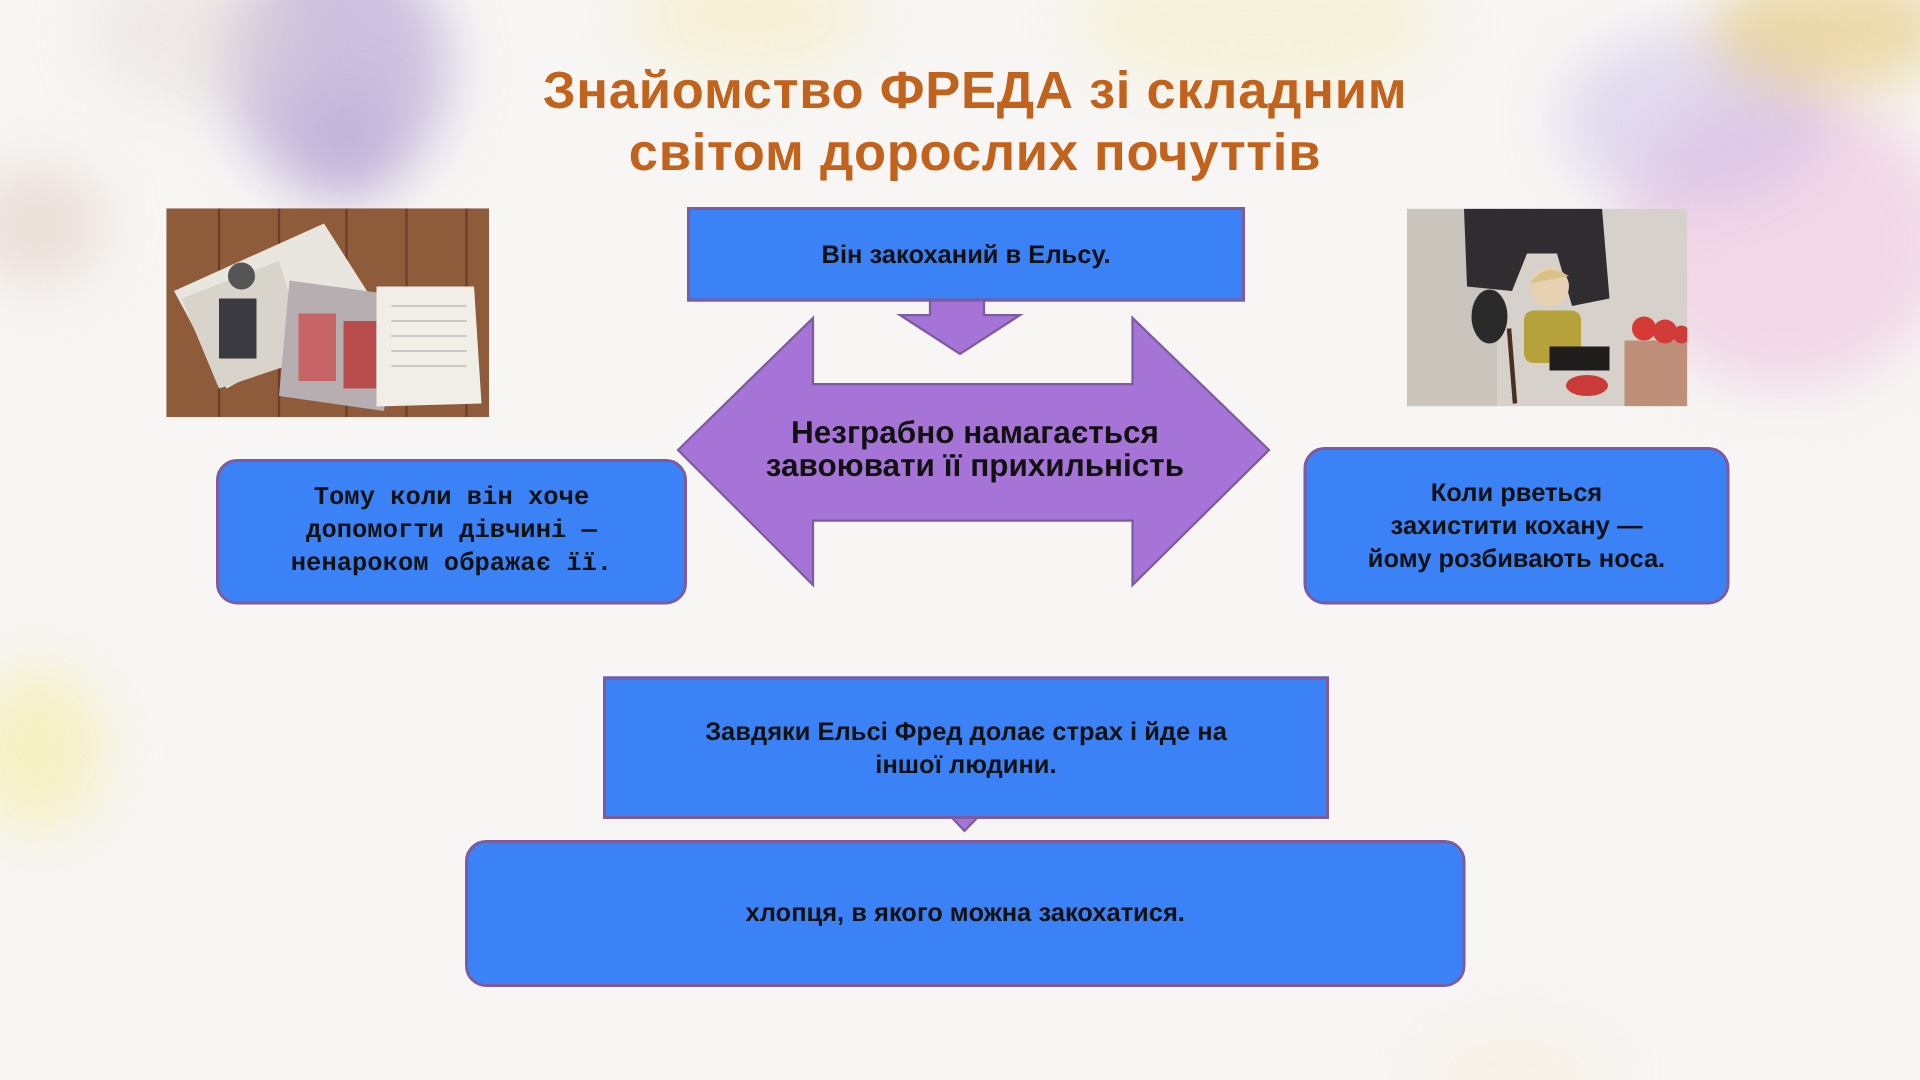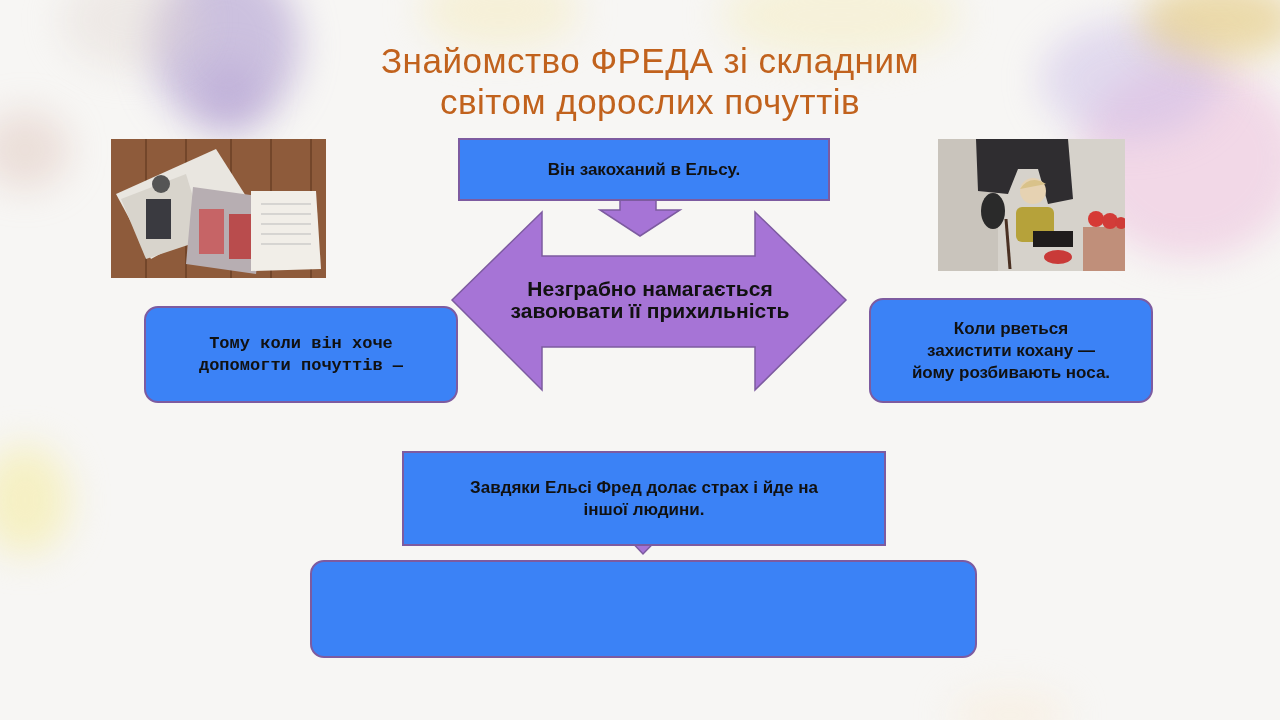--- a/index.html
+++ b/index.html
@@ -5,21 +5,21 @@
   html, body { margin: 0; padding: 0; }
   body {
     width: 1280px; height: 720px; overflow: hidden; position: relative;
     background: #f7f6f4;
     font-family: "Liberation Sans", sans-serif;
   }
   .bg-layer { position: absolute; inset: 0; pointer-events: none; }
   .blot { position: absolute; border-radius: 50%; filter: blur(18px); }
   .title {
     position: absolute; left: 250px; top: 40px; width: 800px;
-    text-align: center; color: #c1621d; font-weight: normal;
+    text-align: center; color: #c1621d; font-weight: bold;
     font-size: 35px; line-height: 41px; letter-spacing: 0.5px;
   }
   .photo { position: absolute; overflow: hidden; }
   .box {
     position: absolute; background: #3b82f6; border: 2px solid #7d5ba0;
     box-sizing: border-box; display: flex; align-items: center; justify-content: center;
     text-align: center; color: #111; font-weight: bold; font-size: 17px; line-height: 22px;
   }
   .rounded { border-radius: 14px; }
   .shape { position: absolute; left: 0; top: 0; }
@@ -111,35 +111,37 @@
   <div>завоювати її прихильність</div>
 </div>
 
 <div class="box" style="left:458px;top:138px;width:372px;height:63px;">
   <span>Він закоханий в Ельсу.</span>
 </div>
 
 <div class="box rounded" style="left:144px;top:306px;width:314px;height:97px;font-family:Liberation Mono, monospace;">
   <div>
     <div>Тому коли він хоче</div>
-    <div>допомогти почуттів —</div>
+    <div>допомогти дівчині —</div>
+    <div>ненароком ображає її.</div>
   </div>
 </div>
 
 <div class="box rounded" style="left:869px;top:298px;width:284px;height:105px;">
   <div>
     <div>Коли рветься</div>
     <div>захистити кохану —</div>
     <div>йому розбивають носа.</div>
   </div>
 </div>
 
 <div class="box" style="left:402px;top:409px;width:484px;height:95px;margin-top:42px;">
   <div>
     <div>Завдяки Ельсі Фред долає страх і йде на</div>
     <div>іншої людини.</div>
   </div>
 </div>
 
 <div class="box rounded" style="left:310px;top:560px;width:667px;height:98px;">
   <div>
+    <div>хлопця, в якого можна закохатися.</div>
   </div>
 </div>
 
 </body></html>

